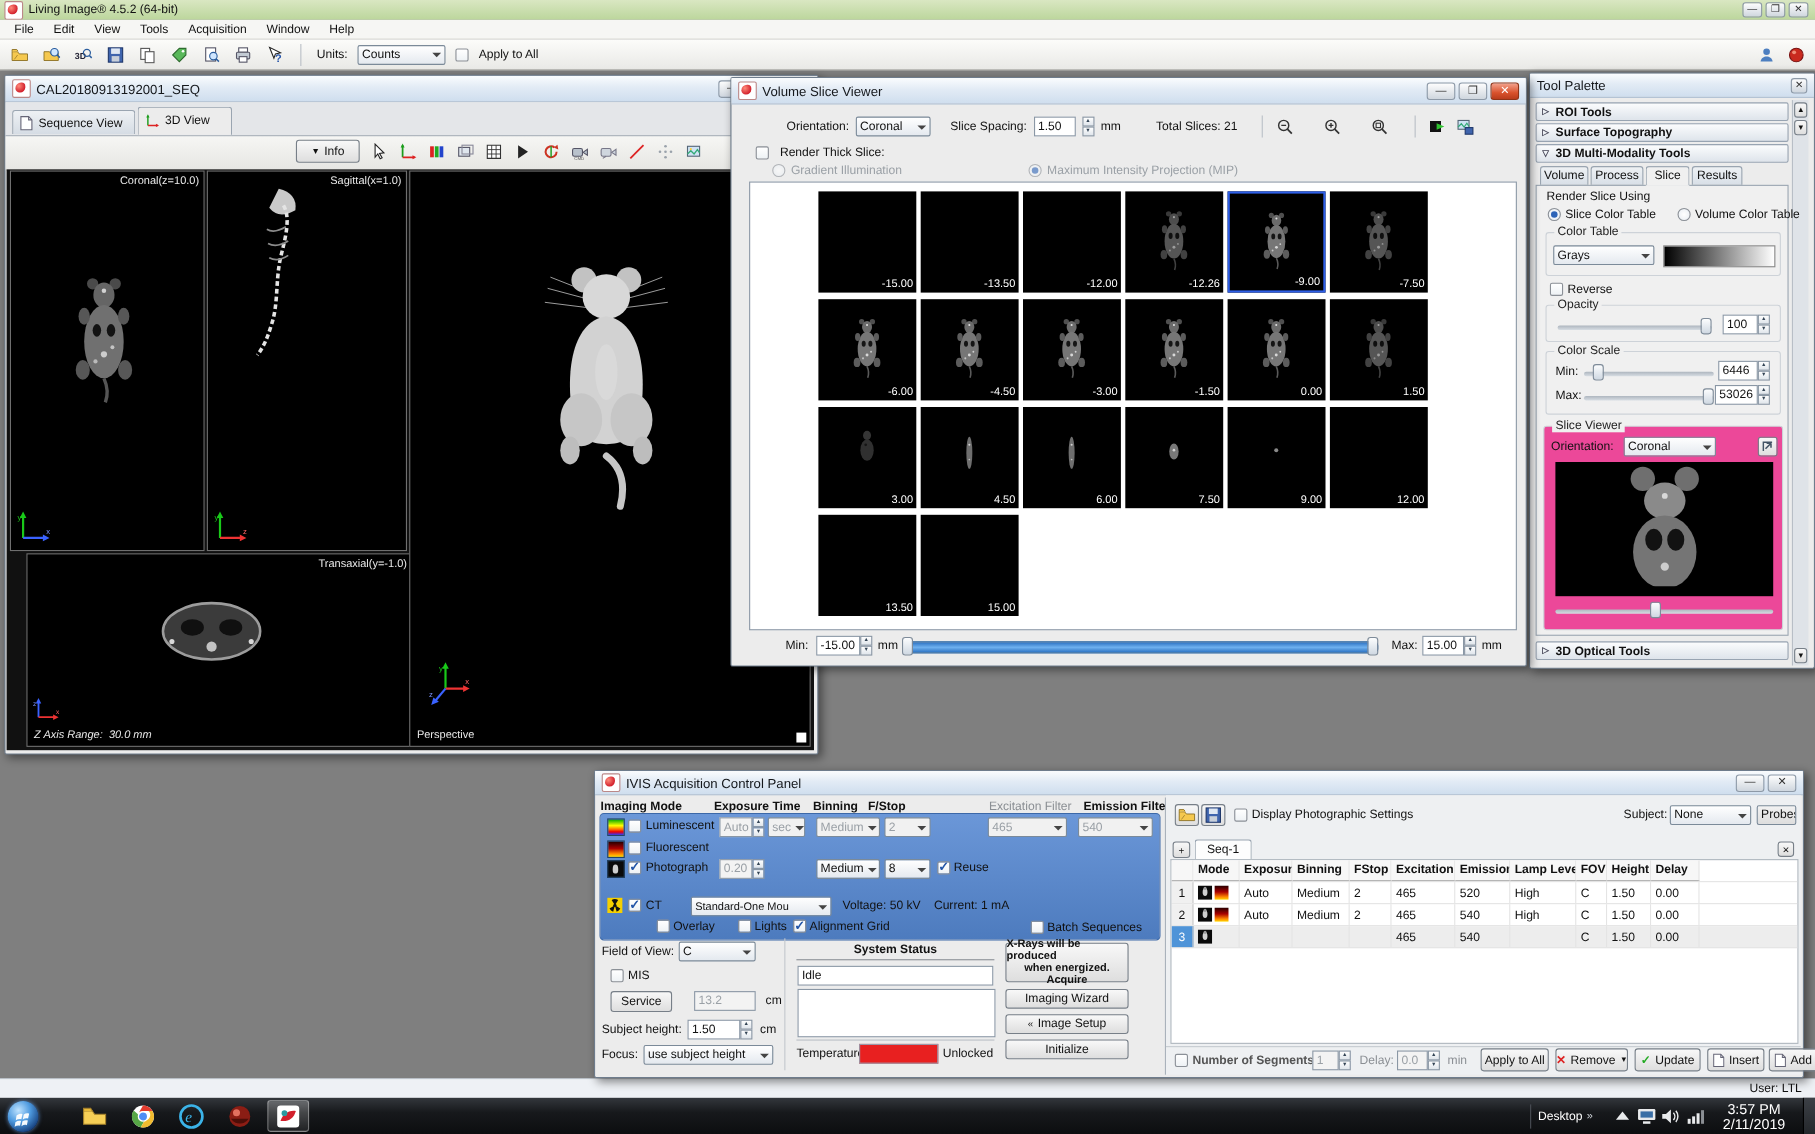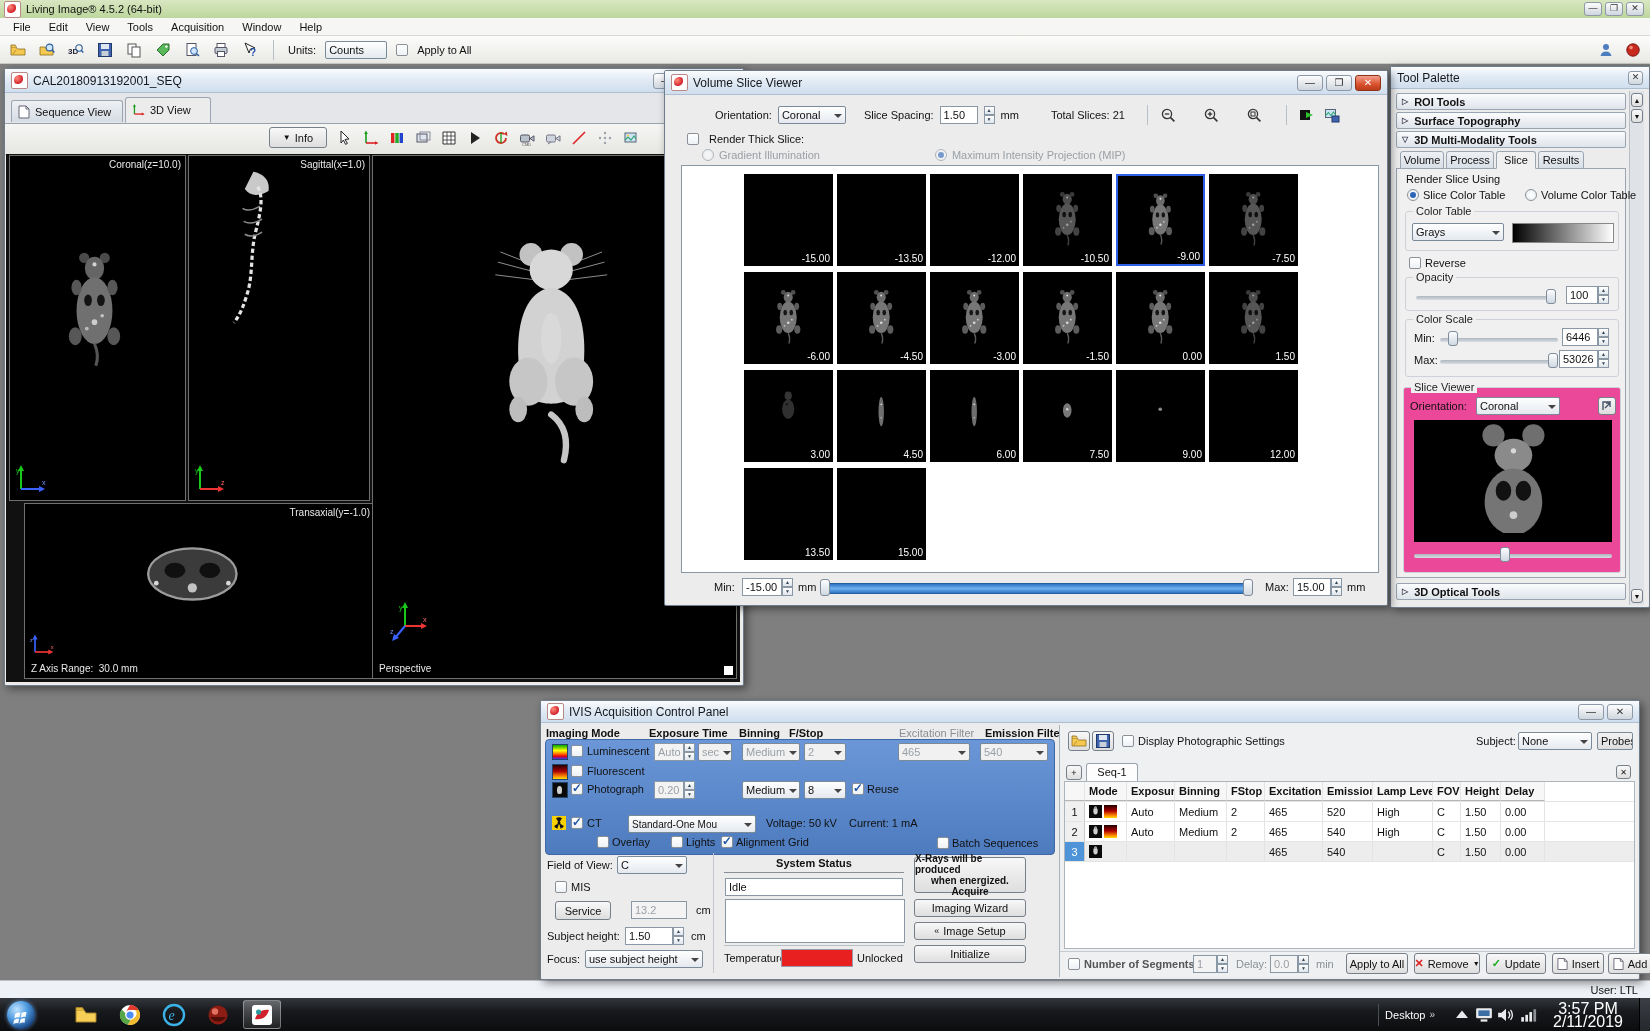--- a/index.html
+++ b/index.html
@@ -190,21 +190,21 @@
         </span>
         <span class="icon16">
           <svg viewBox="0 0 16 16">
             <path d="M3 1l4 10 1.4-4L13 6z" fill="#fff" stroke="#222"></path>
             <text x="8" y="14" font-size="10" font-weight="bold" fill="#2452a8">?</text>
           </svg>
         </span>
       </span>
     <span class="vsep"></span>
     <span>Units:</span>
-    <span class="dd" style="width:62px;gap:20px;">
+    <span class="dd" style="width:80px;gap:20px;">
       <span>Counts</span>
         <span class="da"></span>
     </span>
     <span class="cb"></span>
     <span>Apply to All</span>
     <span style="margin-left:auto;display:flex;gap:8px;align-items:center;">
       <span class="icon16">
           <svg viewBox="0 0 16 16">
             <circle cx="8" cy="5" r="3" fill="#4d7fc0"></circle>
             <path d="M2.5 14c.6-3.3 3-4.6 5.5-4.6s4.9 1.3 5.5 4.6z" fill="#4d7fc0"></path>
@@ -398,21 +398,21 @@
       <div class="bpane" style="left:18px;top:349px;width:351px;height:176px;">
         <span class="plab" style="right:4px;top:3px;">Transaxial(y=-1.0)</span>
         <span class="abs" id="transaxial-mouse" style="left:33%;top:20%;width:30%;height:48%;"><svg viewBox="0 0 90 60">
               <ellipse cx="45" cy="30" rx="38" ry="22" fill="#3b3b3b" stroke="#9c9c9c" stroke-width="2"></ellipse>
               <ellipse cx="30" cy="27" rx="9" ry="6.5" fill="#101010"></ellipse>
               <ellipse cx="60" cy="27" rx="9" ry="6.5" fill="#101010"></ellipse>
               <circle cx="45" cy="42" r="4" fill="#c2c2c2"></circle>
               <circle cx="14" cy="38" r="2" fill="#d8d8d8"></circle>
               <circle cx="76" cy="38" r="2" fill="#d8d8d8"></circle>
             </svg></span>
-        <span class="plab" style="left:6px;bottom:4px;">Z Axis Range:  30.0 mm</span>
+        <span class="plab" style="left:6px;bottom:4px;font-style:italic;">Z Axis Range:  30.0 mm</span>
         <span class="triad" style="left:5px;bottom:18px;width:30px;height:28px;">
           <svg viewBox="0 0 36 34">
               <line x1="6" y1="24" x2="6" y2="6" stroke="#3a62ff" stroke-width="2"></line>
               <polygon points="6,3 3,9 9,9" fill="#3a62ff"></polygon>
               <line x1="6" y1="24" x2="24" y2="24" stroke="#e33" stroke-width="2"></line>
               <polygon points="28,24 22,21 22,27" fill="#e33"></polygon>
               <text x="0" y="12" fill="#7a92ff" font-size="7">z</text>
               <text x="25" y="20" fill="#f66" font-size="7">x</text>
             </svg>
         </span>
@@ -557,21 +557,21 @@
                 <ellipse cx="45" cy="68" rx="5" ry="7" fill="#5c5c5c"></ellipse>
                 <path d="M30 74q4 9 1 17" stroke="#5a5a5a" stroke-width="2.4" fill="none"></path>
                 <ellipse cx="25" cy="40" rx="3" ry="4.5" fill="#151515"></ellipse>
                 <ellipse cx="35" cy="40" rx="3" ry="4.5" fill="#151515"></ellipse>
                 <circle cx="30" cy="57" r="2.2" fill="#d8d8d8"></circle>
                 <circle cx="24" cy="62" r="1.5" fill="#c4c4c4"></circle>
                 <circle cx="36" cy="52" r="1.4" fill="#cfcfcf"></circle>
                 <circle cx="30" cy="12" r="1.6" fill="#dedede"></circle>
               </svg>
             </span>
-            <span class="slice-lab">-10.50</span>
+            <span class="slice-lab">-12.26</span>
           </div>
           <div class="slice-cell sel">
             <span style="position: absolute; left: 18%; top: 3%; width: 64%; height: 92%;">
               <svg viewBox="0 0 60 92" preserveAspectRatio="xMidYMid meet" style="opacity:1">
                 <circle cx="22" cy="7" r="4" fill="#4f4f4f"></circle>
                 <circle cx="38" cy="7" r="4" fill="#4f4f4f"></circle>
                 <ellipse cx="30" cy="15" rx="7.5" ry="9" fill="#6b6b6b"></ellipse>
                 <ellipse cx="30" cy="48" rx="14" ry="26" fill="#767676"></ellipse>
                 <ellipse cx="16" cy="30" rx="4" ry="6" fill="#5c5c5c"></ellipse>
                 <ellipse cx="44" cy="30" rx="4" ry="6" fill="#5c5c5c"></ellipse>
@@ -1359,19 +1359,19 @@
           </span>
           <span class="tray-ic">
             <svg viewBox="0 0 16 14">
               <rect x="2" y="9" width="2.4" height="4" fill="#e8eaec"></rect>
               <rect x="5.6" y="7" width="2.4" height="6" fill="#e8eaec"></rect>
               <rect x="9.2" y="4.5" width="2.4" height="8.5" fill="#e8eaec"></rect>
               <rect x="12.8" y="2" width="2.4" height="11" fill="#8b8f94"></rect>
             </svg>
           </span>
         </span>
-      <span style="text-align:center;line-height:13px;font-size:16px;margin:0 10px 0 8px;">
+      <span style="text-align:center;line-height:13px;font-size:13px;margin:0 10px 0 8px;">
         <span>3:57 PM</span><br><span>2/11/2019</span>
       </span>
       <span style="width:10px;height:33px;background:linear-gradient(#3c4046,#24272b);border-left:1px solid #000;"></span>
     </span>
   </div>
 </div>
 
 </body></html>

